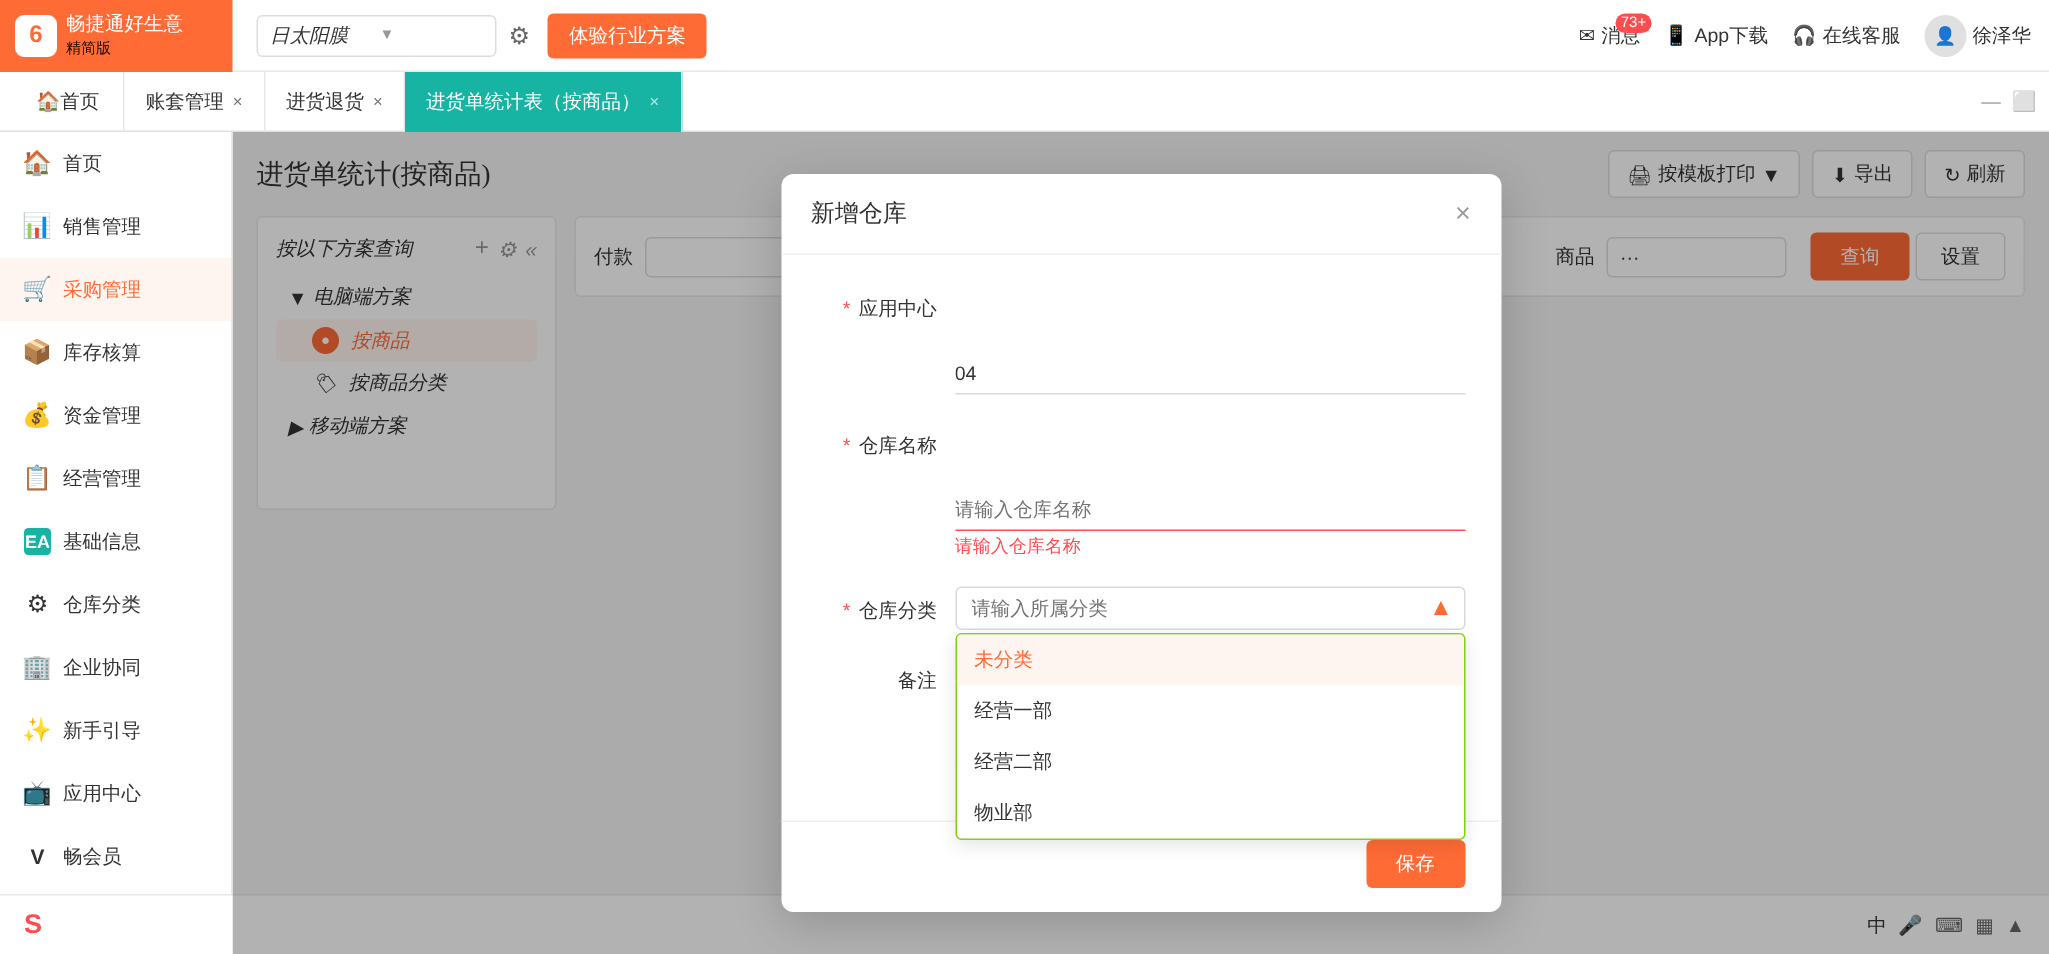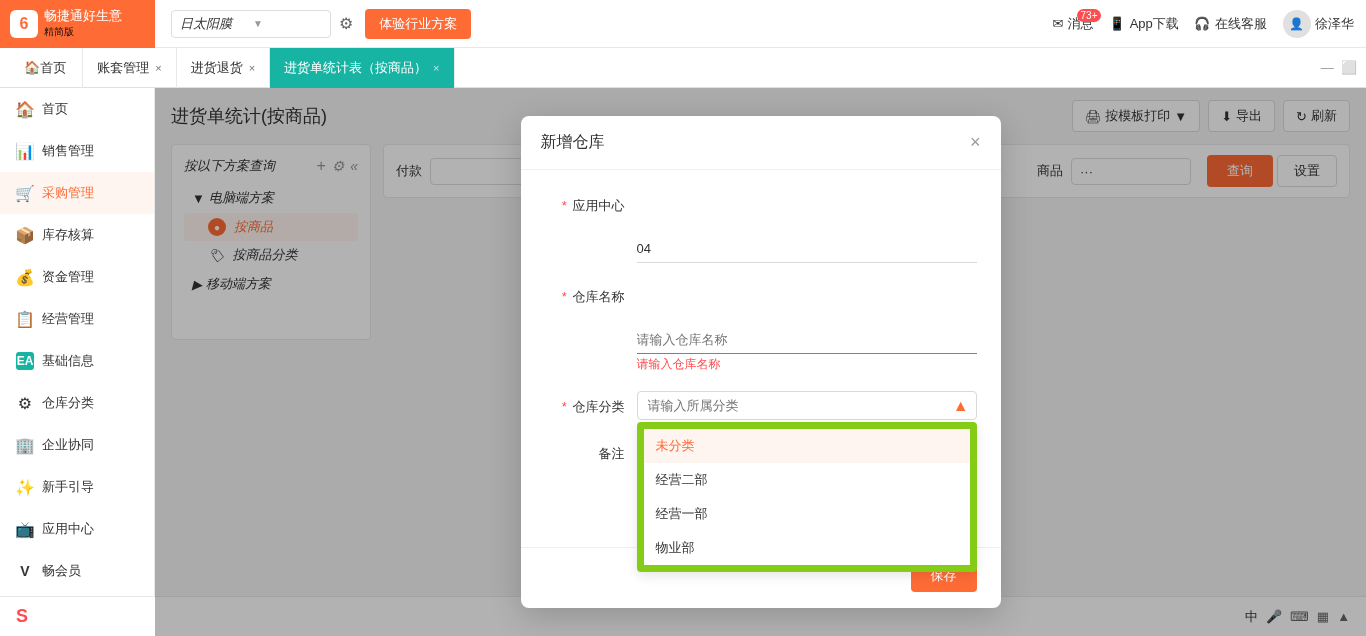--- a/index.html
+++ b/index.html
@@ -89,21 +89,21 @@
     }
 
     
     .content-area {
       flex: 1; background: #f5f5f5; overflow: hidden; position: relative;
     }
     .page-header {
       display: flex; align-items: center; justify-content: space-between;
       padding: 12px 16px; background: #f5f5f5;
     }
-    .page-title { font-size: 18px; color: #333; font-weight: 500; }
+    .page-title { font-size: 18px; color: #333; font-weight: 500; font-family: Liberation Serif, serif; }
     .page-actions { display: flex; align-items: center; gap: 8px; }
     .action-btn {
       display: flex; align-items: center; gap: 4px; padding: 6px 12px;
       border: 1px solid #ddd; background: #fff; border-radius: 4px;
       cursor: pointer; color: #333; font-size: 13px;
     }
     .query-btn {
       background: #ff6b35; color: #fff; border: none; border-radius: 4px;
       padding: 6px 20px; cursor: pointer; font-size: 13px;
     }
@@ -184,21 +184,21 @@
       padding: 6px 30px 6px 10px; font-size: 13px; outline: none; color: #999;
     }
     .category-arrow {
       position: absolute; right: 8px; top: 50%; transform: translateY(-50%);
       color: #ff6b35; font-size: 16px; cursor: pointer;
     }
 
     
     .dropdown-list {
       position: absolute; left: 0; top: calc(100% + 2px); width: 100%;
-      background: #fff; border: 7px solid #84cc16; border-radius: 4px;
+      background: #fff; border: 1px solid #84cc16; border-radius: 4px;
       box-shadow: 0 4px 12px rgba(0,0,0,0.1); z-index: 300; overflow: hidden;
     }
     .dropdown-item {
       padding: 8px 12px; font-size: 13px; color: #333; cursor: pointer;
     }
     .dropdown-item.selected { background: #fff5f0; color: #ff6b35; }
 
     .modal-footer {
       display: flex; justify-content: flex-end; padding: 12px 24px 16px;
       border-top: 1px solid #f0f0f0; gap: 10px; margin-top: 8px;
@@ -461,24 +461,24 @@
           </label>
           <div class="category-input-wrap">
             <input class="category-input" placeholder="请输入所属分类" style="">
             <span class="category-arrow">▲</span>
             
             <div class="dropdown-list">
               <div class="dropdown-item selected">
                 <span>未分类</span>
               </div>
               <div class="dropdown-item">
-                <span>经营二部</span>
+                <span>经营一部</span>
               </div>
               <div class="dropdown-item">
-                <span>经营一部</span>
+                <span>经营二部</span>
               </div>
               <div class="dropdown-item">
                 <span>物业部</span>
               </div>
             </div>
           </div>
         </div>
 
         <div class="form-row">
           <label class="form-label">备注</label>

